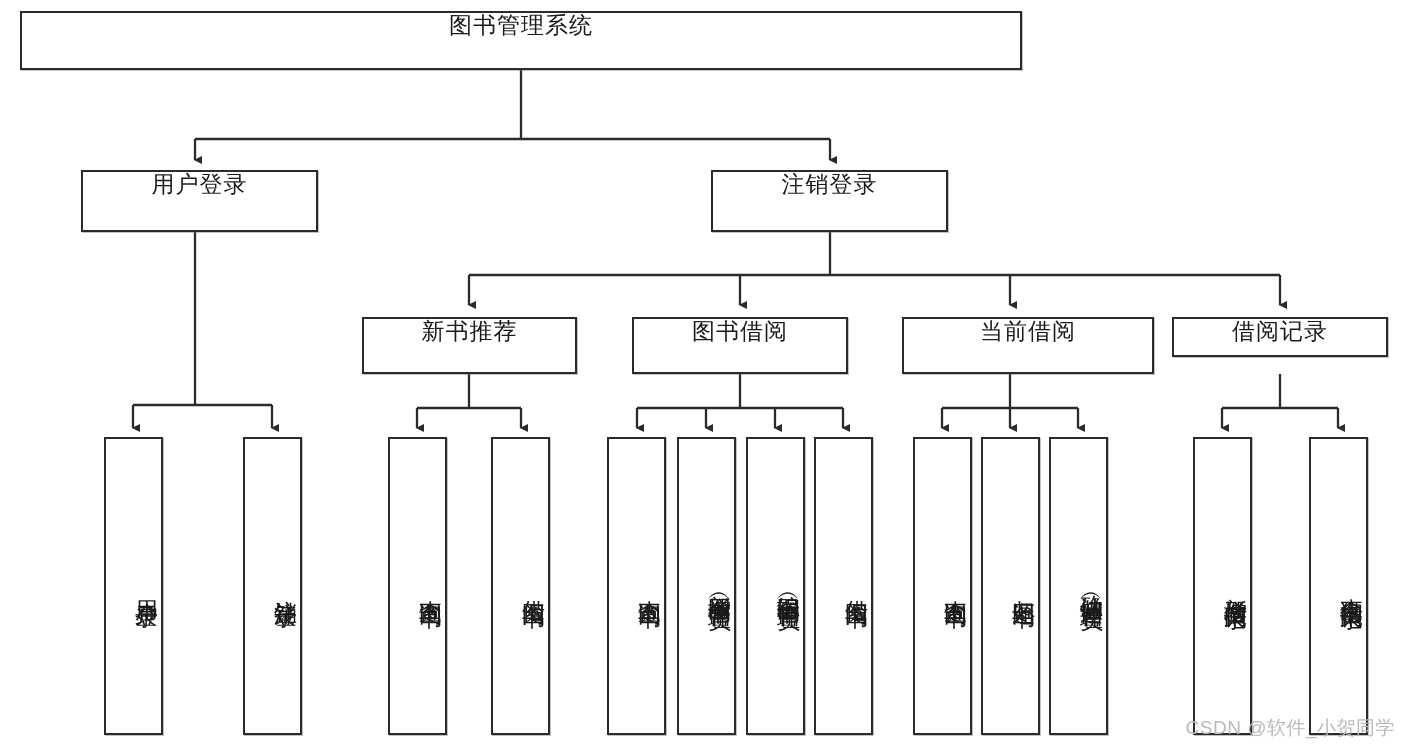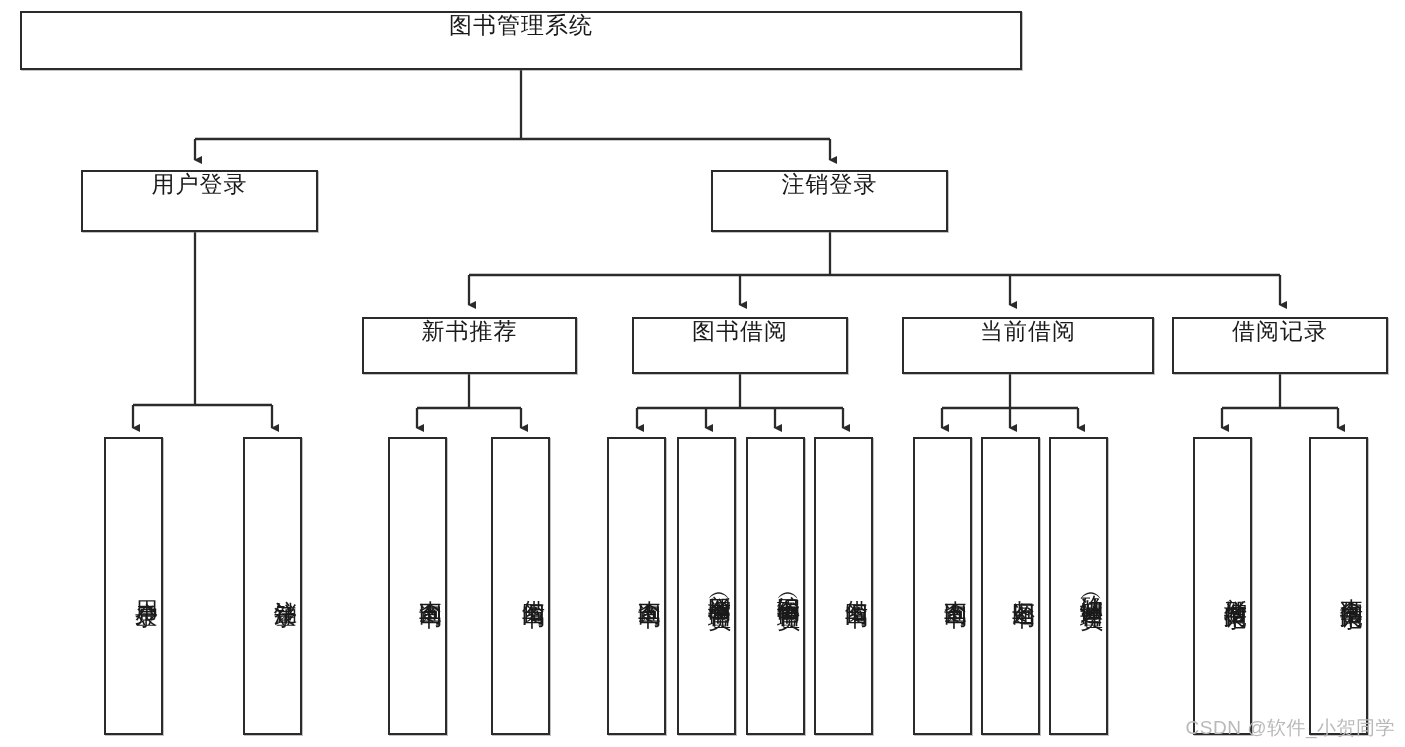--- a/index.html
+++ b/index.html
@@ -138,21 +138,21 @@
 
   <div class="node node-h" style="left:632px; top:317px; width:216px; height:57px;">
     <span>图书借阅</span>
   </div>
   <div class="node node-h" style="left:362px; top:317px; width:215px; height:57px;">
     <span>新书推荐</span>
   </div>
   <div class="node node-h" style="left:902px; top:317px; width:252px; height:57px;">
     <span>当前借阅</span>
   </div>
-  <div class="node node-h" style="left:1172px; top:317px; width:216px; height:57px;">
+  <div class="node node-h" style="left:1172px; top:317px; width:216px; height:40px;">
     <span>借阅记录</span>
   </div>
 
   <div class="node node-leaf" style="left:104px; top:437px; width:59px; height:298px;">
     <span class="leaf-text">用户登录</span>
   </div>
   <div class="node node-leaf" style="left:243px; top:437px; width:59px; height:298px;">
     <span class="leaf-text">注销登录</span>
   </div>
 

